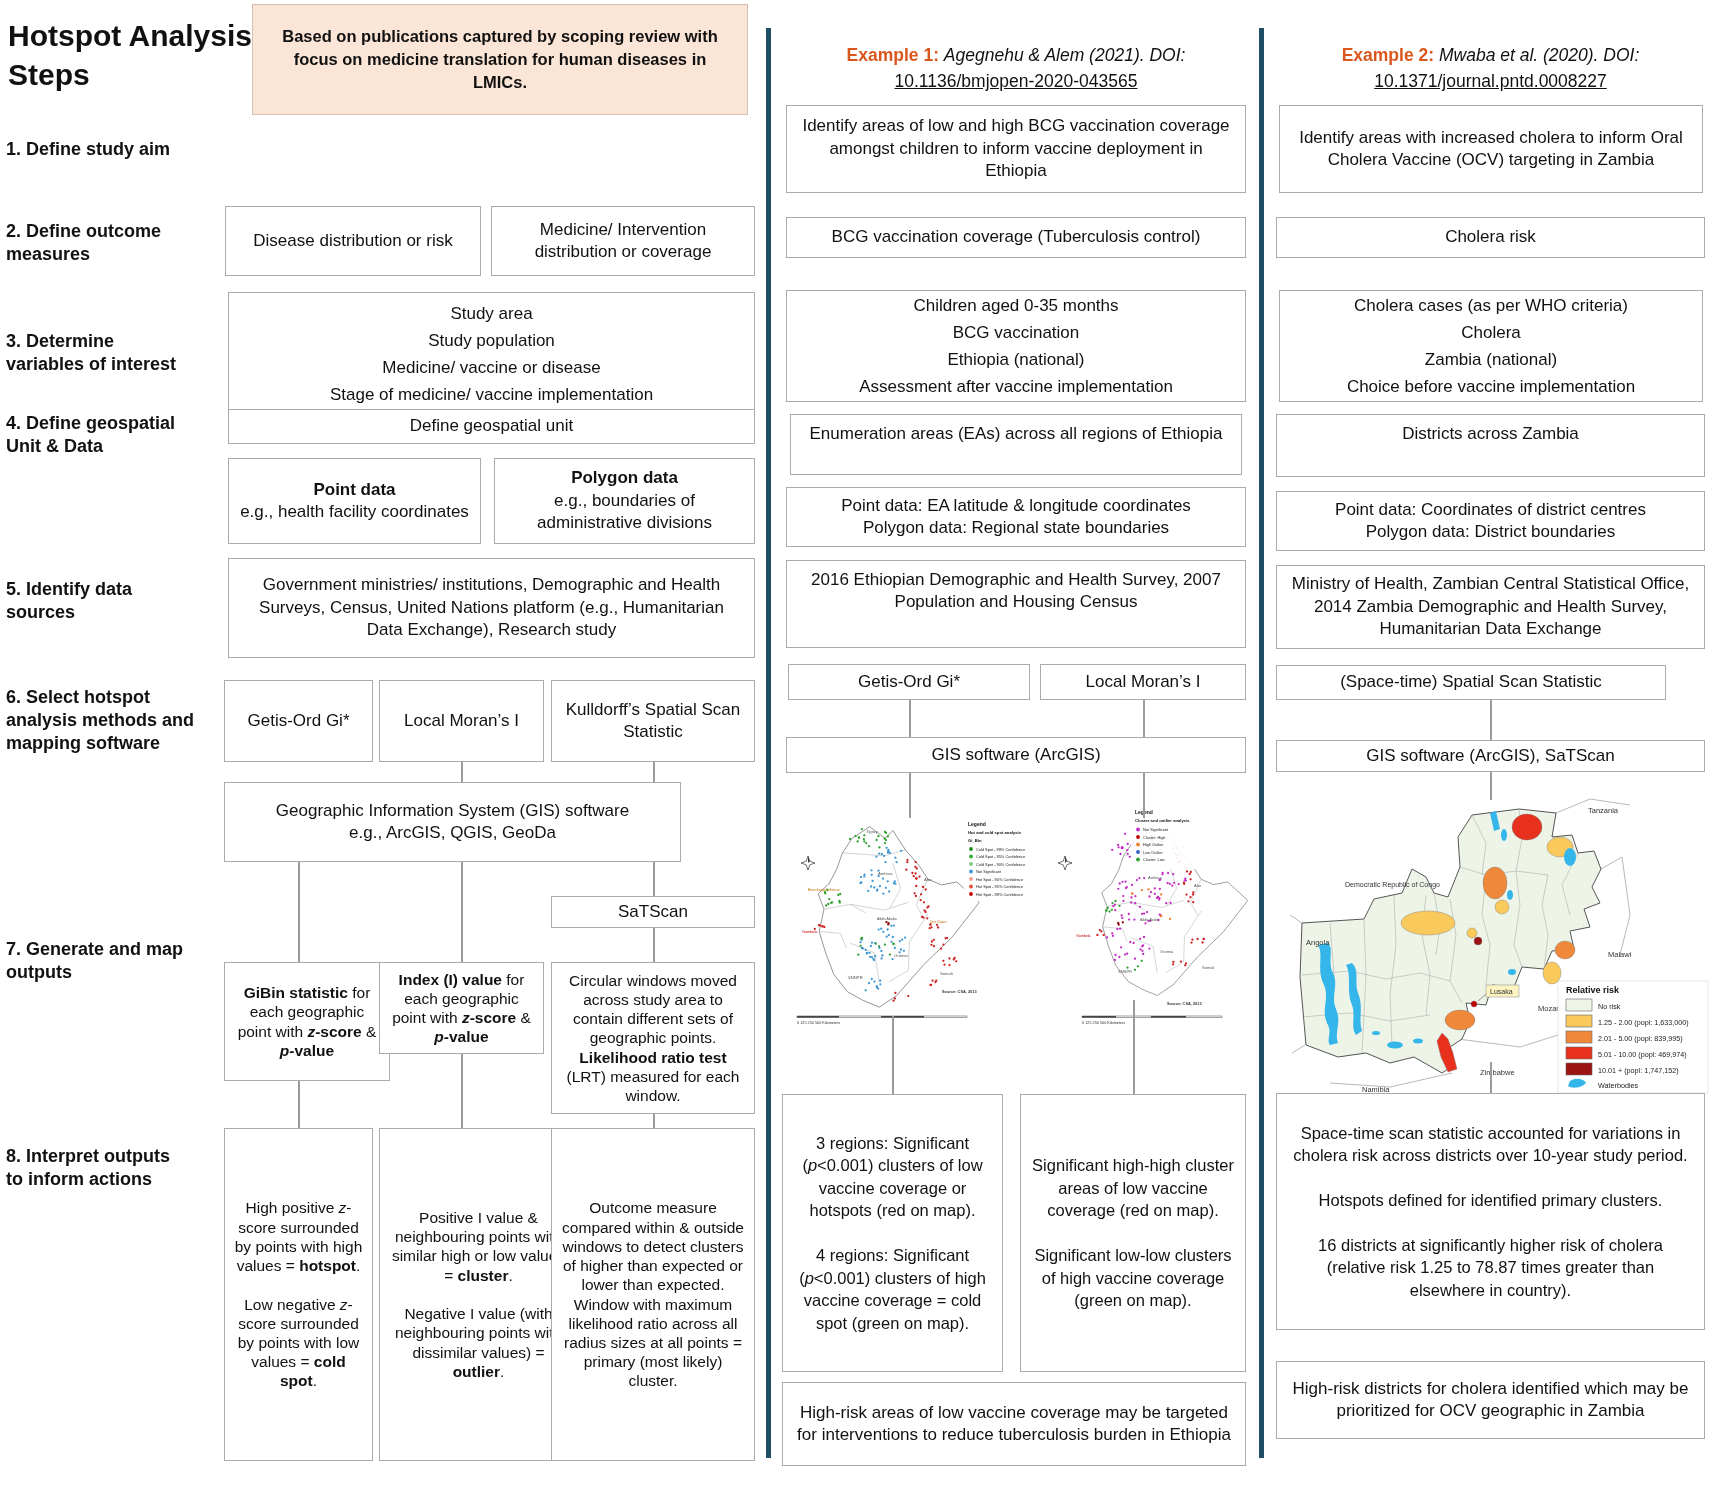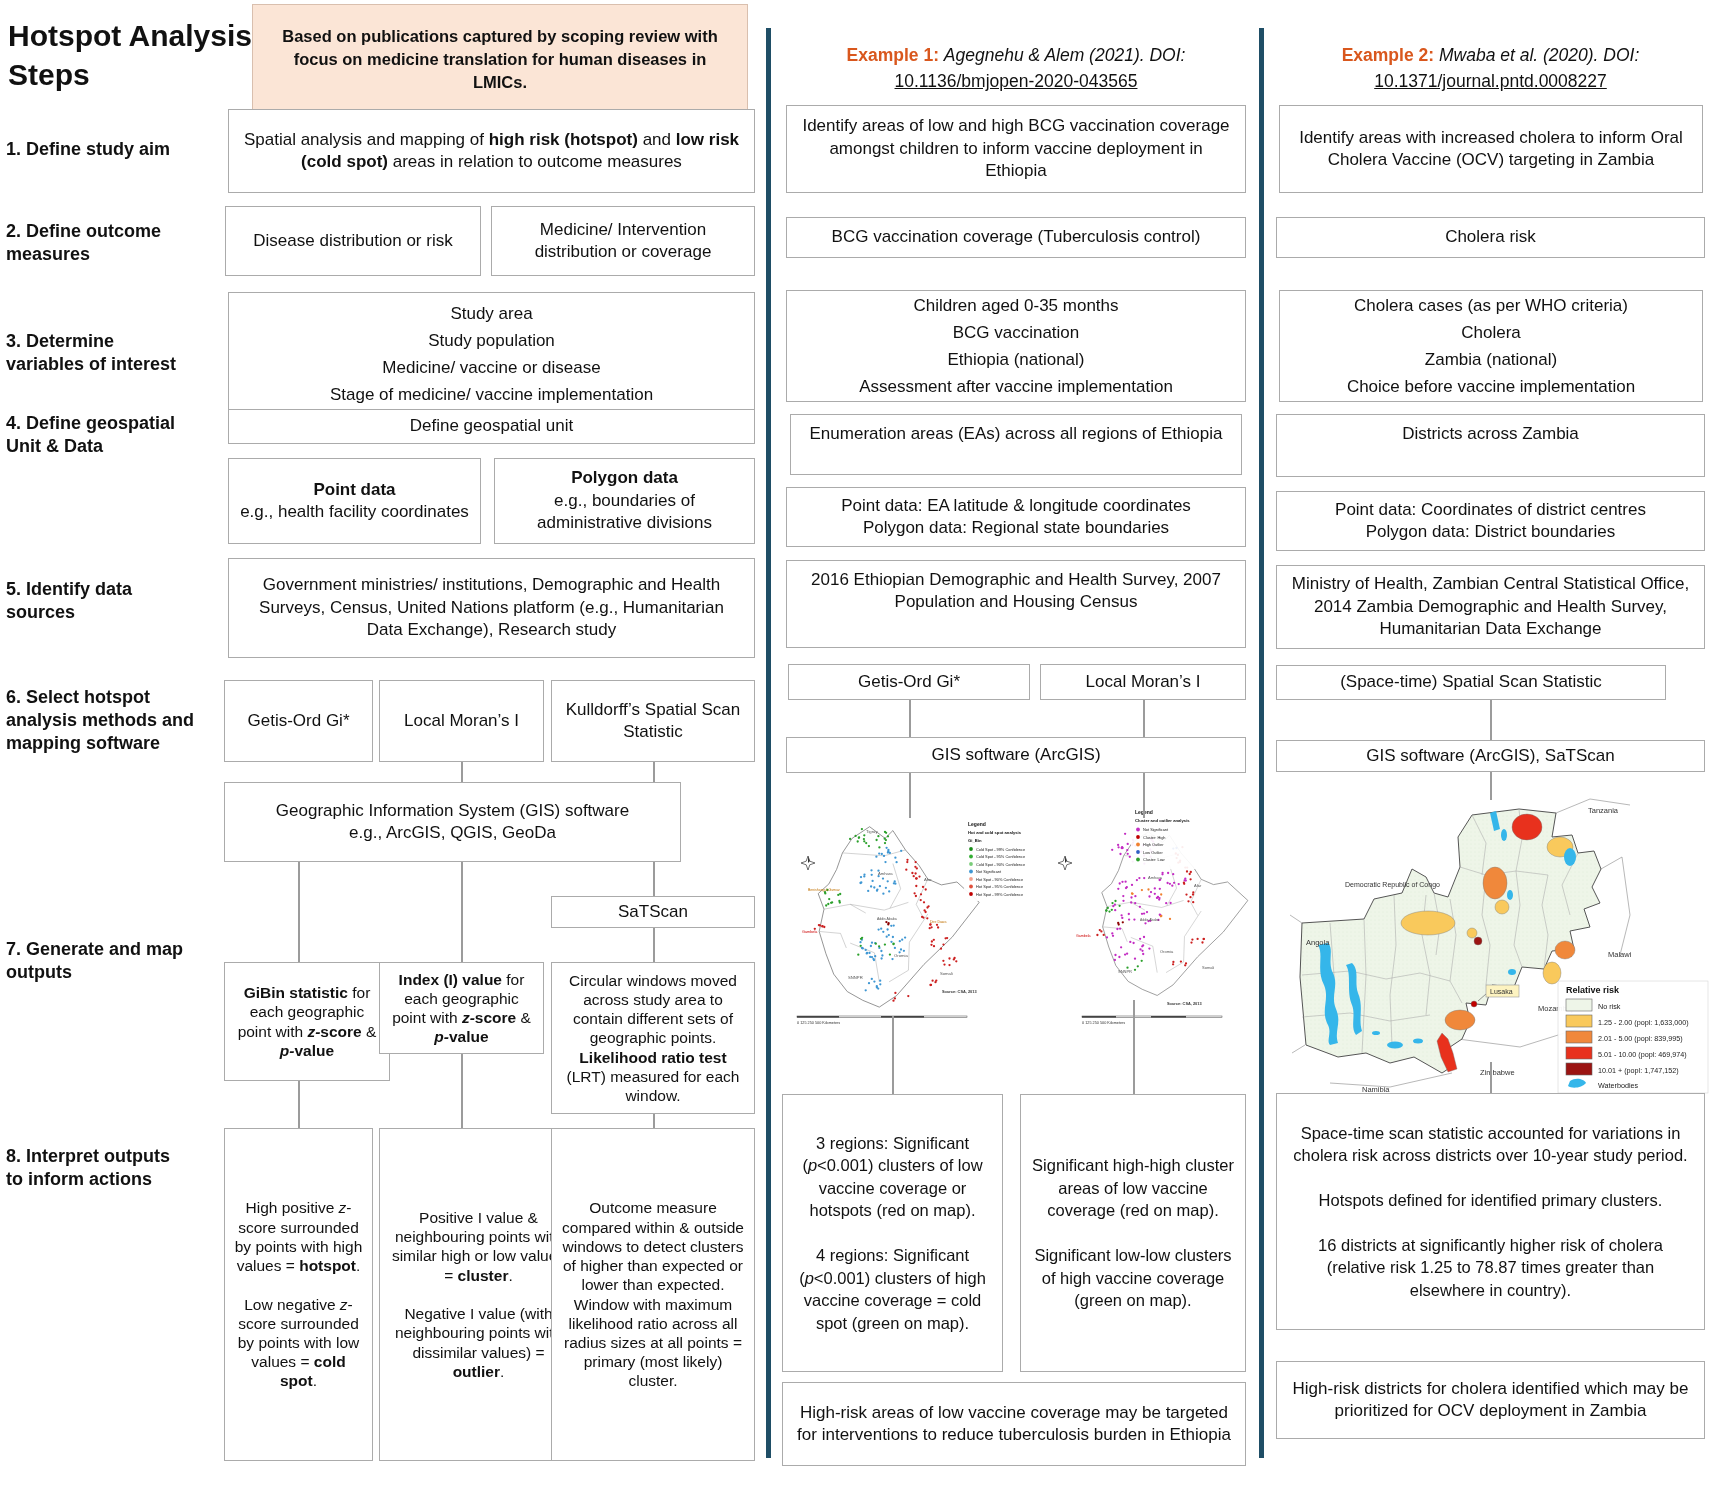--- a/index.html
+++ b/index.html
@@ -41,23 +41,20 @@
   <div class="lbl" style="left:6px;top:578px;width:212px;">5. Identify data
 sources</div>
   <div class="lbl" style="left:6px;top:686px;width:215px;">6. Select hotspot
 analysis methods and
 mapping software</div>
   <div class="lbl" style="left:6px;top:938px;width:212px;">7. Generate and map
 outputs</div>
   <div class="lbl" style="left:6px;top:1145px;width:212px;">8. Interpret outputs
 to inform actions</div>
 
-  <div class="box" style="left:228px;top:109px;width:527px;height:84px;">
-    <span><span>Spatial analysis and mapping of </span><span style="font-weight:700">high risk (hotspot)</span><span> and </span><span style="font-weight:700">low risk (cold spot)</span><span> areas in relation to outcome measures</span></span>
-  </div>
   <div class="box" style="left:225px;top:206px;width:256px;height:70px;">
     <span>Disease distribution or risk</span>
   </div>
   <div class="box" style="left:491px;top:206px;width:264px;height:70px;">
     <span>Medicine/ Intervention distribution or coverage</span>
   </div>
   <div class="box" style="left:228px;top:292px;width:527px;height:124px;line-height:1.6;">
     <span class="pre">Study area
 Study population
 Medicine/ vaccine or disease
@@ -786,20 +783,20 @@
   </svg>
 
   <div class="box md" style="left:1276px;top:1093px;width:429px;height:237px;">
     <span class="pre">Space-time scan statistic accounted for variations in cholera risk across districts over 10-year study period.
 
 Hotspots defined for identified primary clusters.
 
 16 districts at significantly higher risk of cholera (relative risk 1.25 to 78.87 times greater than elsewhere in country).</span>
   </div>
   <div class="box" style="left:1276px;top:1361px;width:429px;height:78px;">
-    <span>High-risk districts for cholera identified which may be prioritized for OCV deployment in Zambia</span>
+    <span>High-risk districts for cholera identified which may be prioritized for OCV geographic in Zambia</span>
   </div>
 
   <div class="vline" style="left:1490px;top:700px;height:40px;"></div>
   <div class="vline" style="left:1490px;top:772px;height:28px;"></div>
   <div class="vline" style="left:1490px;top:1062px;height:31px;"></div>
 
 </div>
 
 </body></html>

